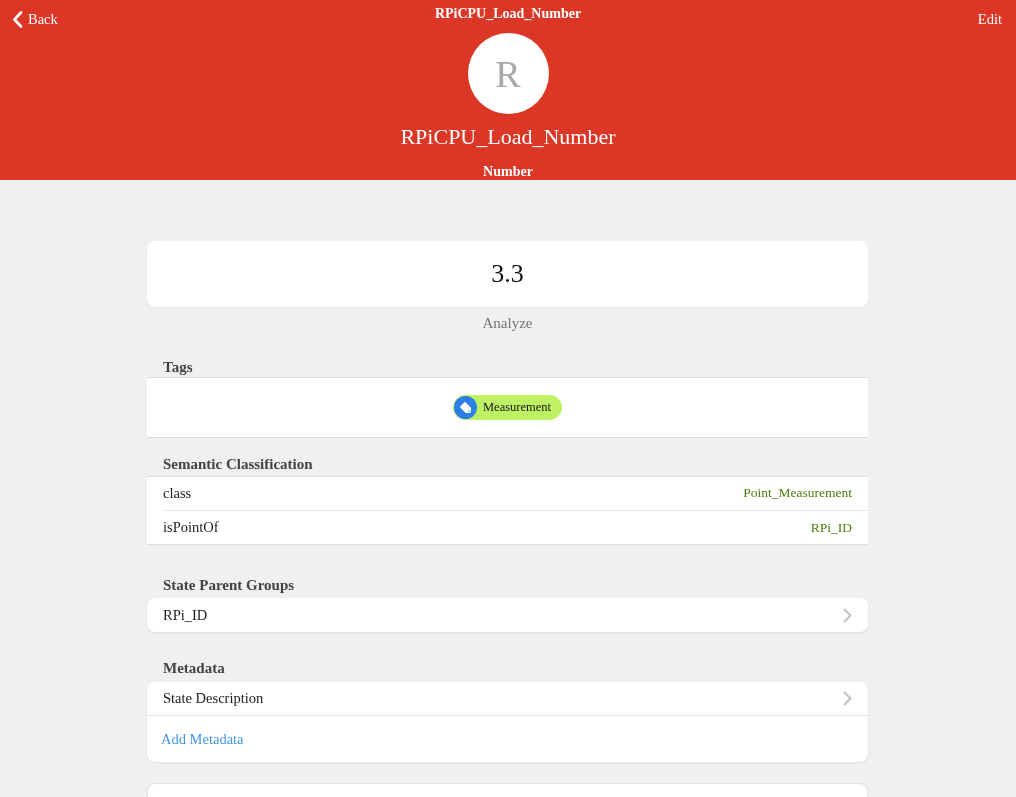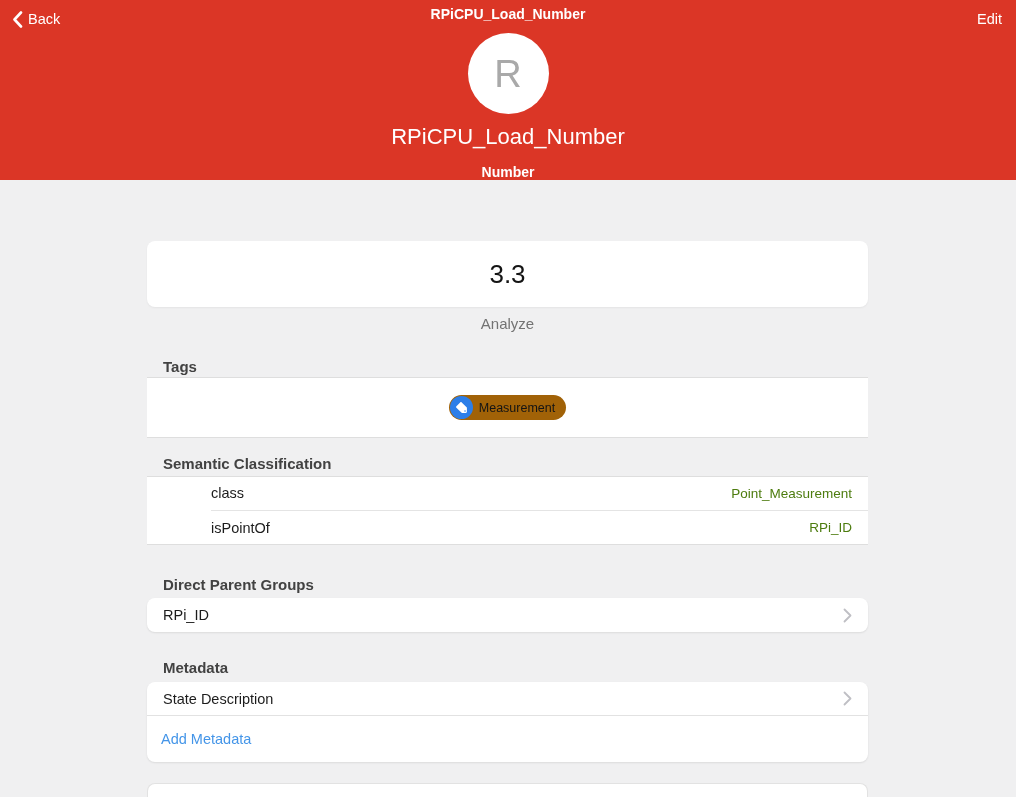--- a/index.html
+++ b/index.html
@@ -2,21 +2,21 @@
 <html><head>
 <meta charset="utf-8">
 <style>
   * { box-sizing: border-box; }
   html, body { margin: 0; padding: 0; }
   body {
     font-family: "Liberation Sans", sans-serif;
     width: 1016px; height: 797px;
     background: #f0f0f1;
   }
-  .page { position: relative; width: 1016px; height: 797px; overflow: hidden; background: #f0f0f1; }
+  .page { position: relative; width: 1016px; height: 797px; overflow: hidden; background: #f0f0f1; font-family: Liberation Serif, serif; }
 
   
   .hdr { height: 180px; background: #db3626; color: #fff; }
   .navbar { display: flex; align-items: center; height: 32px; padding: 6px 14px 0 12px; position: relative; }
   .back-btn { display: flex; align-items: center; gap: 5px; font-size: 14.5px; cursor: pointer; z-index: 2; }
   .back-btn svg { display: block; }
   .nav-title { position: absolute; left: 0; right: 0; top: 6px; text-align: center; font-size: 14px; font-weight: 700; }
   .edit-btn { margin-left: auto; font-size: 14.5px; cursor: pointer; z-index: 2; }
 
   .avatar { width: 81px; height: 81px; border-radius: 50%; background: #fff; margin: 1px auto 0;
@@ -36,27 +36,27 @@
 
   .block-title { font-size: 15px; font-weight: 700; color: #424242; height: 18px; line-height: 18px; padding-left: 16px; }
   .bt-tags { margin-top: 23px; }
   .bt-sem { margin-top: 17px; }
   .bt-groups { margin-top: 31px; }
   .bt-meta { margin-top: 27px; }
 
   .flat-block { background: #fff; border-top: 1px solid #dedede; border-bottom: 1px solid #dedede; }
 
   .tags-block { margin-top: 1px; height: 61px; display: flex; align-items: center; justify-content: center; }
-  .tag-chip { display: inline-flex; align-items: center; height: 25px; background: #a16207;
+  .tag-chip { display: inline-flex; align-items: center; height: 25px; background: #bef264;
               border-radius: 13px; padding: 0 11px 0 1px; gap: 6px; font-size: 12.5px; color: #141414; }
   .tag-chip .circle { width: 23px; height: 23px; border-radius: 50%; background: #2c7ee8;
                       display: flex; align-items: center; justify-content: center; }
   .tag-chip .circle svg { display: block; transform: rotate(180deg); }
 
-  .sem-block { margin-top: 3px; padding-left: 48px; }
+  .sem-block { margin-top: 3px; }
   .row { height: 33px; display: flex; align-items: center; padding: 0 16px; position: relative; font-size: 14.5px; color: #1c1c1c; }
   .row .lbl { flex: 1; }
   .row .after { color: #4d7c0f; font-size: 13.5px; }
   .sem-block .row + .row::before { content: ""; position: absolute; left: 16px; right: 0; top: -1px; height: 1px; background: #e4e4e4; }
   .sem-block .row:first-child { border-bottom: 1px solid transparent; }
   .sem-block .row:nth-child(1) { margin-bottom: 1px; }
 
   .card { background: #fff; border-radius: 8px; box-shadow: 0 1px 2px rgba(0,0,0,0.09); }
   .group-card { margin-top: 4px; }
   .group-card .row { height: 34px; cursor: pointer; }
@@ -122,21 +122,21 @@
       <div class="row">
         <span class="lbl">class</span>
         <span class="after">Point_Measurement</span>
       </div>
       <div class="row">
         <span class="lbl">isPointOf</span>
         <span class="after">RPi_ID</span>
       </div>
     </div>
 
-    <div class="block-title bt-groups">Direct Parent Groups</div>
+    <div class="block-title bt-groups">State Parent Groups</div>
     <div class="card group-card">
       <div class="row">
         <span class="lbl">RPi_ID</span>
         <span>
           <svg class="chev" width="9" height="15" viewBox="0 0 9 15">
               <path d="M1.5 1.5 L7.5 7.5 L1.5 13.5" stroke="#bfbfc4" stroke-width="1.8" fill="none" stroke-linecap="round" stroke-linejoin="round"></path>
             </svg>
         </span>
       </div>
     </div>

